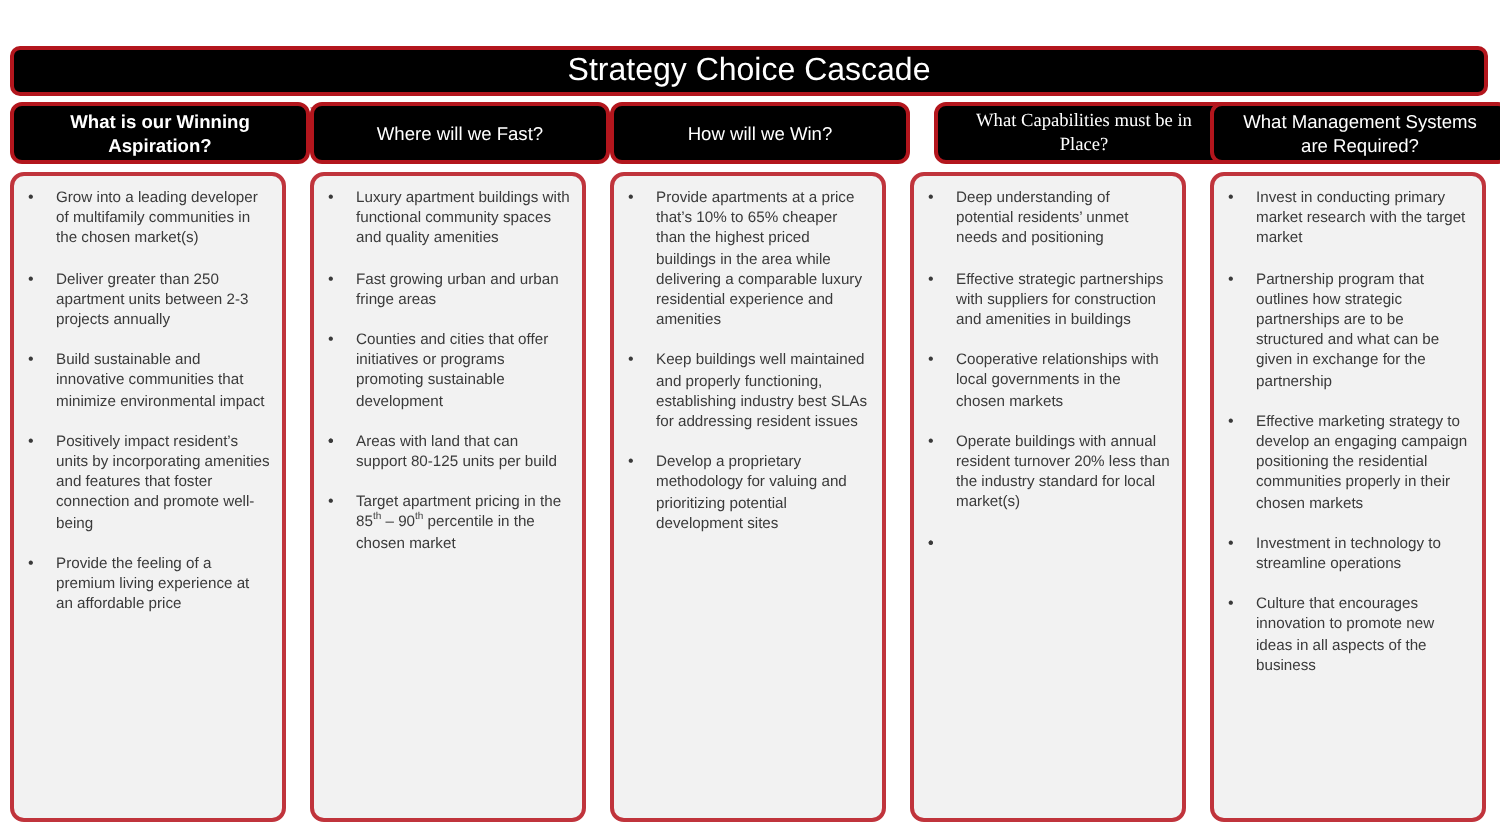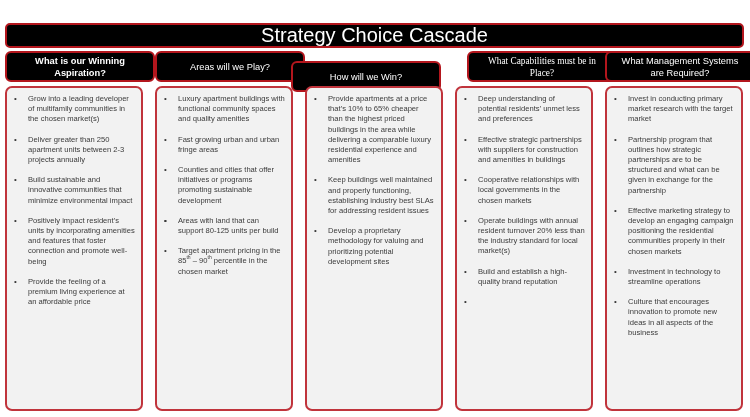--- a/index.html
+++ b/index.html
@@ -8,21 +8,21 @@
     font-family:"Liberation Sans", "DejaVu Sans", sans-serif;
   }
   .brand {
     position:absolute; left:16px; top:4px;
     font-family:Liberation Serif, serif;
     font-size:11px; color:#b4182a; letter-spacing:0.1px;margin-top:48px;
   }
   .title-bar {
     position:absolute; left:5px; top:23px; width:735px; height:21px;
     background:#000; border:2px solid #b3161d; border-radius:5px;
-    color:#fff; font-size:20px; display:flex; align-items:center; justify-content:center;
+    color:#fff; font-size:16px; display:flex; align-items:center; justify-content:center;
   }
   .col-header {
     position:absolute; top:51px; width:134px; height:27px;
     background:#000; border:2px solid #b3161d; border-radius:6px;
     color:#fff; font-size:9.3px; line-height:12px; text-align:center;
     display:flex; align-items:center; justify-content:center; padding:0 6px; box-sizing:content-box;
   }
   .col-header span { display:block; width:124px; }
   .col-box {
     position:absolute; top:86px; width:134px; height:321px;
@@ -44,23 +44,23 @@
 
 <div class="brand">PISCANI CONSULTING SERVICES</div>
 <div class="title-bar">
     <span>Strategy Choice Cascade</span>
   </div>
 
 <div class="col-header" style="left:5px;font-weight:bold;">
     <span>What is our Winning Aspiration?</span>
   </div>
 <div class="col-header" style="left:155px;">
-    <span>Areas will we Play?</span>
+    <span>Where will we Fast?</span>
   </div>
-<div class="col-header" style="left:291px;margin-top:10px;">
+<div class="col-header" style="left:305px;">
     <span>How will we Win?</span>
   </div>
 <div class="col-header" style="left:467px;font-family:Liberation Serif, serif;">
     <span>What Capabilities must be in Place?</span>
   </div>
 <div class="col-header" style="left:605px;">
     <span>What Management Systems are Required?</span>
   </div>
 
 <div class="col-box" style="left:5px;">
@@ -87,25 +87,25 @@
 <div class="col-box" style="left:305px;">
   <ul>
     <li><span class="bullet">•</span><span>Provide apartments at a price that’s 10% to 65% cheaper than the highest priced buildings in the area while delivering a comparable luxury residential experience and amenities</span></li>
     <li><span class="bullet">•</span><span>Keep buildings well maintained and properly functioning, establishing industry best SLAs for addressing resident issues</span></li>
     <li><span class="bullet">•</span><span>Develop a proprietary methodology for valuing and prioritizing potential development sites</span></li>
   </ul>
 </div>
 
 <div class="col-box" style="left:455px;">
   <ul>
-    <li><span class="bullet">•</span><span>Deep understanding of potential residents’ unmet less and preferences</span></li>
+    <li><span class="bullet">•</span><span>Deep understanding of potential residents’ unmet needs and positioning</span></li>
     <li><span class="bullet">•</span><span>Effective strategic partnerships with suppliers for construction and amenities in buildings</span></li>
     <li><span class="bullet">•</span><span>Cooperative relationships with local governments in the chosen markets</span></li>
     <li><span class="bullet">•</span><span>Operate buildings with annual resident turnover 20% less than the industry standard for local market(s)</span></li>
-    <li><span class="bullet">•</span><span>Build and establish a high-quality brand reputation</span></li>
+    <li><span class="bullet">•</span></li>
     <li><span class="bullet">•</span></li>
   </ul>
 </div>
 
 <div class="col-box" style="left:605px;">
   <ul>
     <li><span class="bullet">•</span><span>Invest in conducting primary market research with the target market</span></li>
     <li><span class="bullet">•</span><span>Partnership program that outlines how strategic partnerships are to be structured and what can be given in exchange for the partnership</span></li>
     <li><span class="bullet">•</span><span>Effective marketing strategy to develop an engaging campaign positioning the residential communities properly in their chosen markets</span></li>
     <li><span class="bullet">•</span><span>Investment in technology to streamline operations</span></li>

